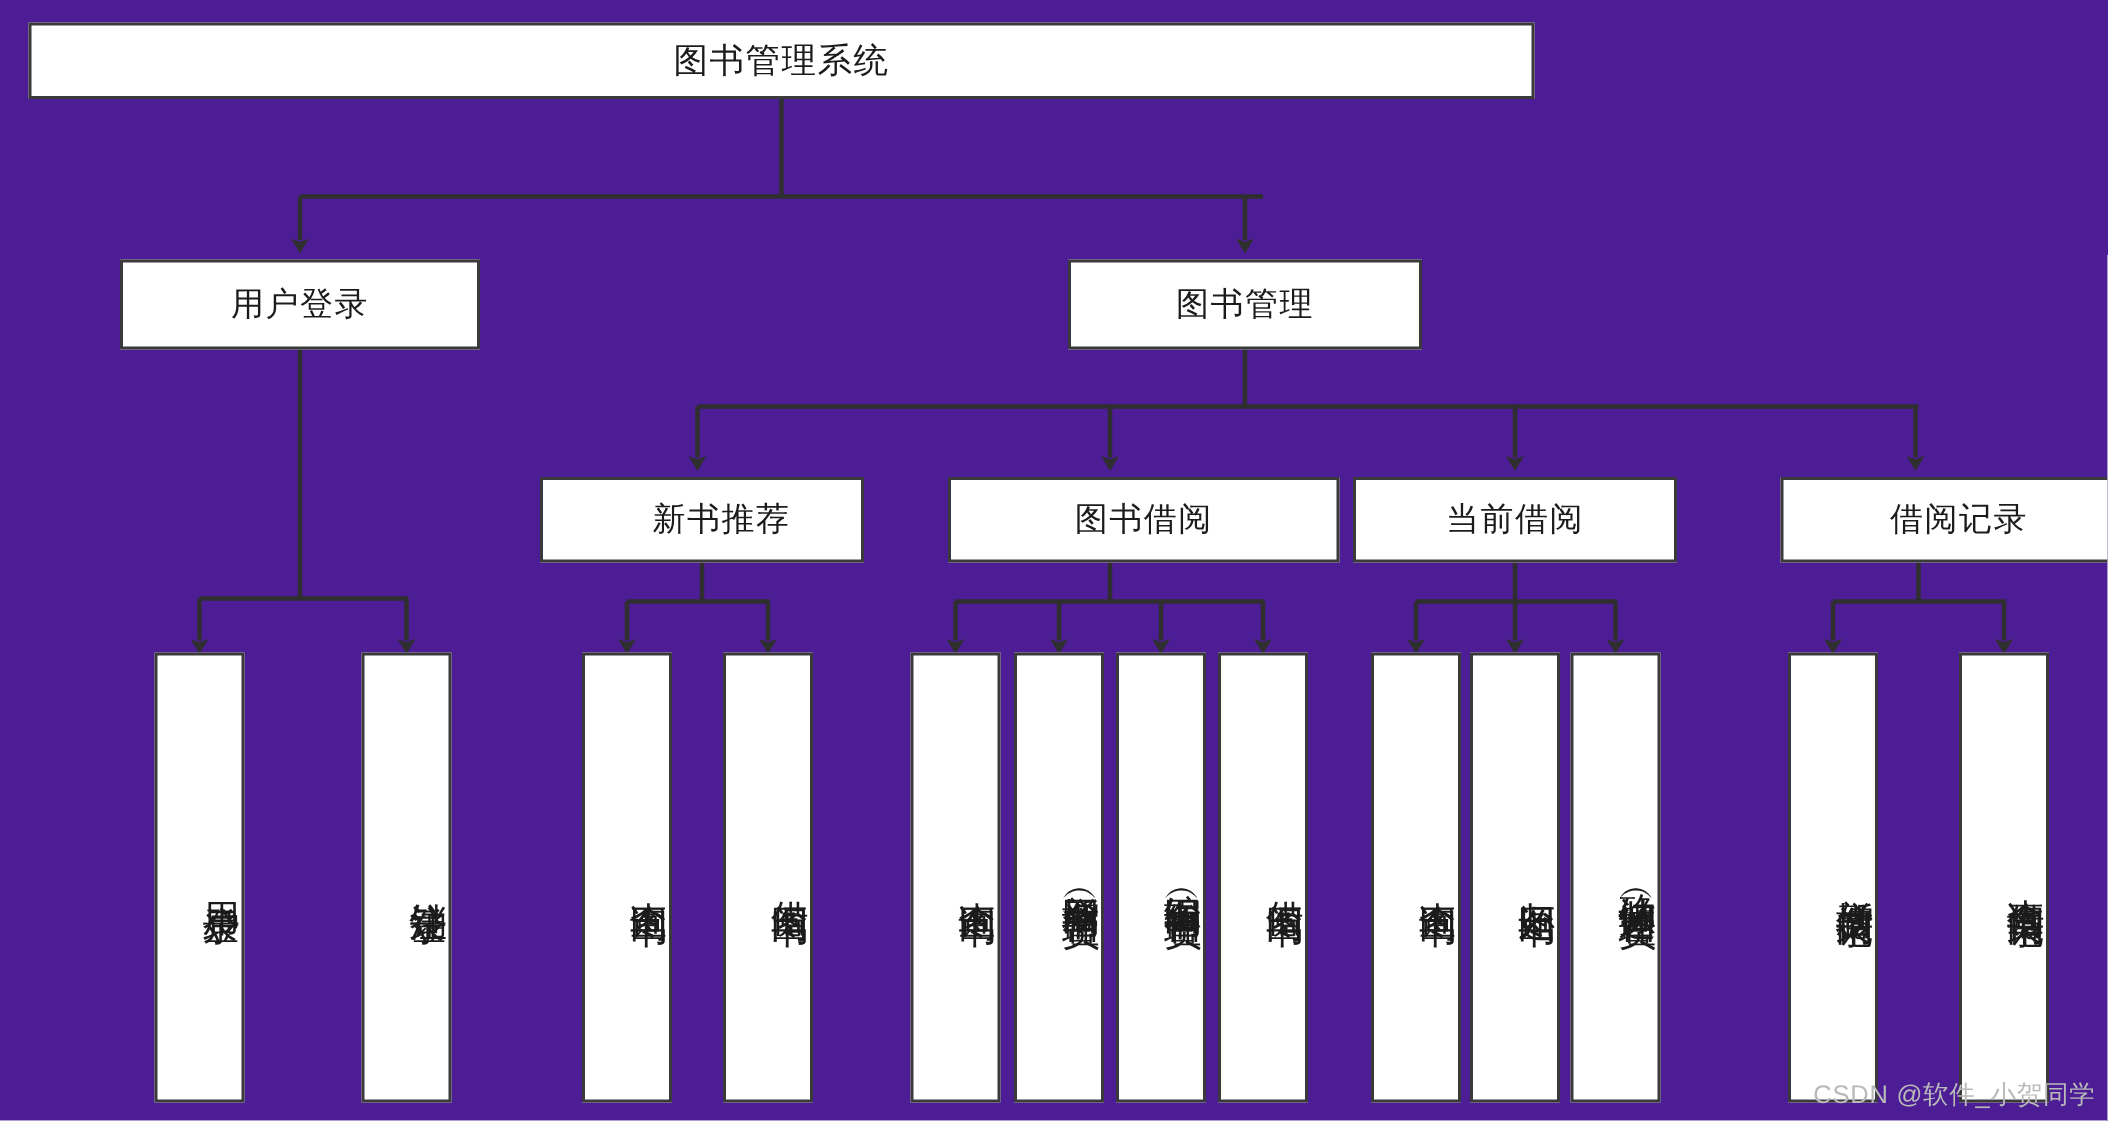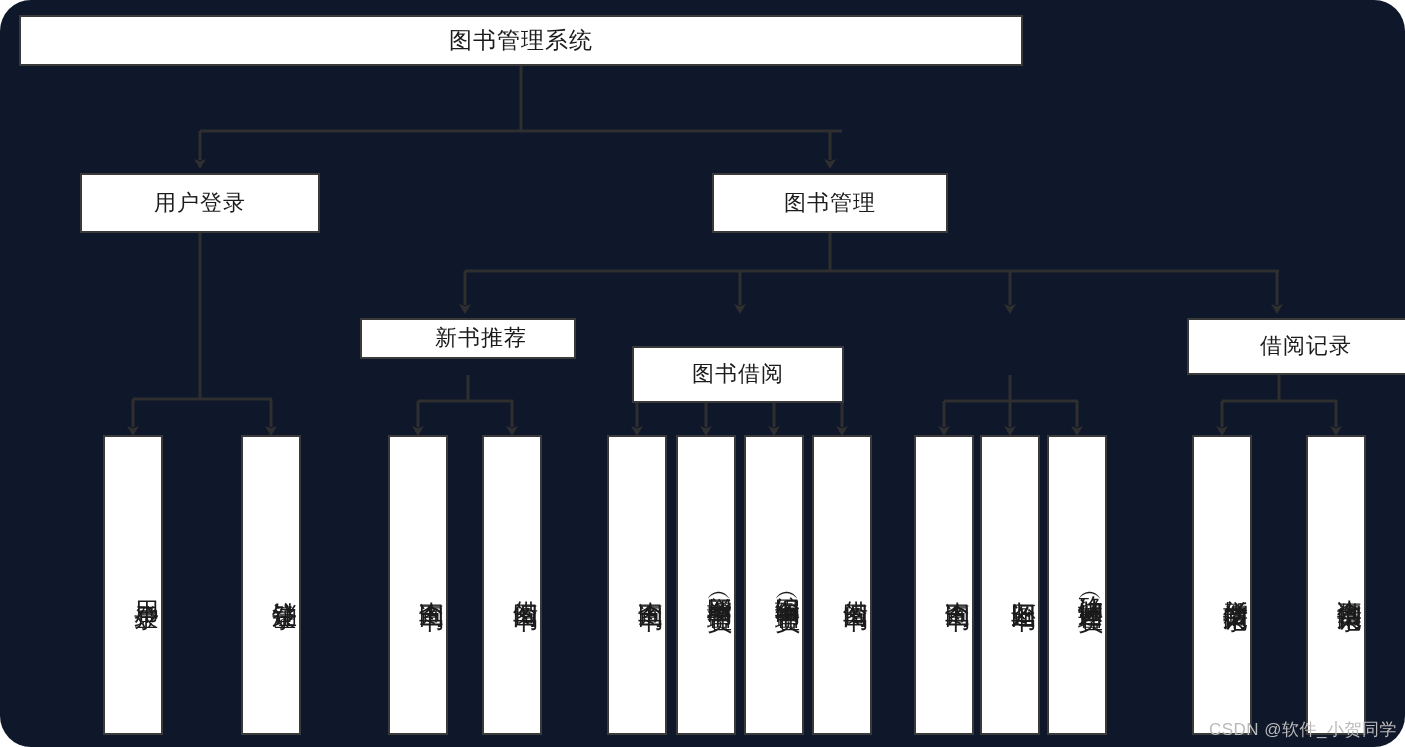--- a/index.html
+++ b/index.html
@@ -7,23 +7,22 @@
     padding: 0;
     background: #ffffff;
   }
   body {
     font-family: "Liberation Sans", "DejaVu Sans", sans-serif;
   }
   #canvas {
     position: relative;
     width: 1405px;
     height: 747px;
-    background: #0f172a;
+    background: #4c1d95;
     overflow: hidden;
-    border-radius: 31px;
   }
   .node {
     position: absolute;
     box-sizing: border-box;
     border: 2px solid #3a3a3a;
     background: #ffffff;
     display: flex;
     align-items: center;
     justify-content: center;
     color: #1b1b1b;
@@ -124,25 +123,28 @@
     <span>图书管理系统</span>
   </div>
 
   <div class="node horiz" style="left:80px; top:173px; width:240px; height:60px;">
     <span>用户登录</span>
   </div>
   <div class="node horiz" style="left:712px; top:173px; width:236px; height:60px;text-align:right;">
     <span>图书管理</span>
   </div>
 
-  <div class="node horiz" style="left:360px; top:318px; width:216px; height:41px;padding-left:26px;">
+  <div class="node horiz" style="left:360px; top:318px; width:216px; height:57px;padding-left:26px;">
     <span>新书推荐</span>
   </div>
-  <div class="node horiz" style="left:632px; top:318px; width:212px; height:57px;margin-top:28px;">
+  <div class="node horiz" style="left:632px; top:318px; width:261px; height:57px;">
     <span>图书借阅</span>
+  </div>
+  <div class="node horiz" style="left:902px; top:318px; width:216px; height:57px;">
+    <span>当前借阅</span>
   </div>
   <div class="node horiz" style="left:1171px; top:318px; width:238px; height:57px;margin-left:16px;">
     <span>借阅记录</span>
   </div>
 
   <div class="node vert" style="left:103px; top:435px; width:60px; height:300px;">
     <span>用户登录</span>
   </div>
   <div class="node vert" style="left:241px; top:435px; width:60px; height:300px;">
     <span>注销登录</span>

